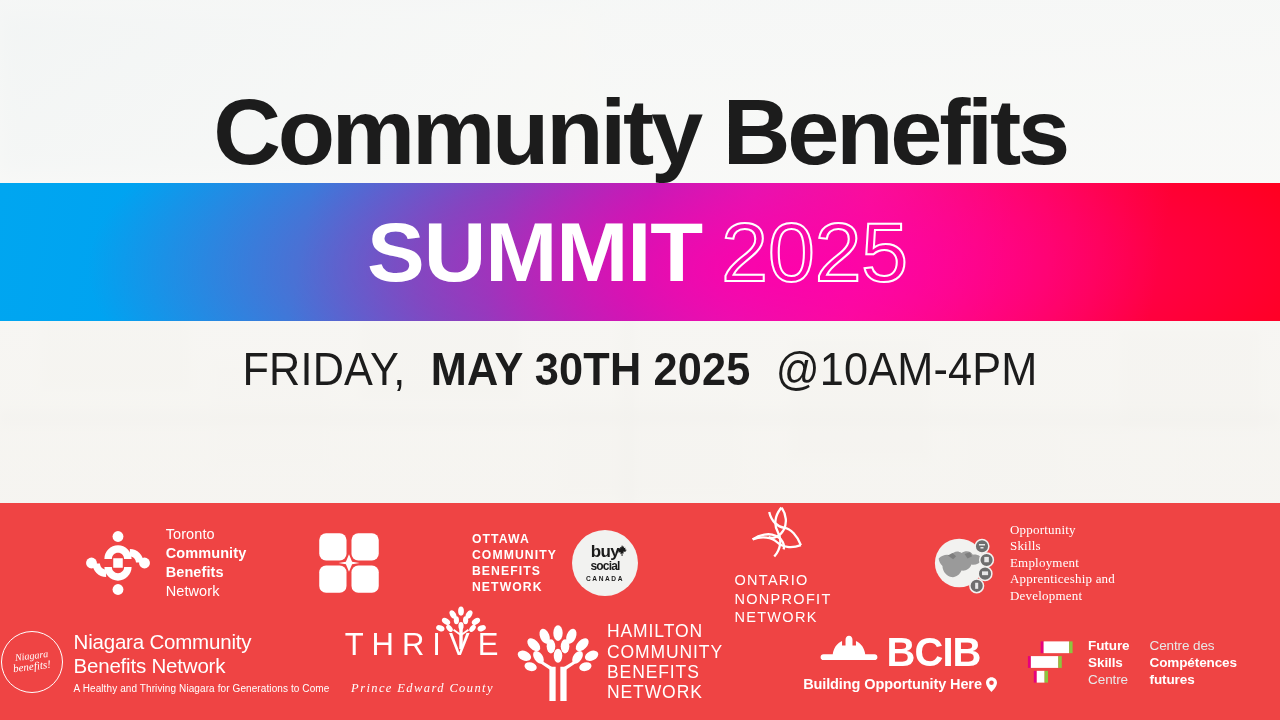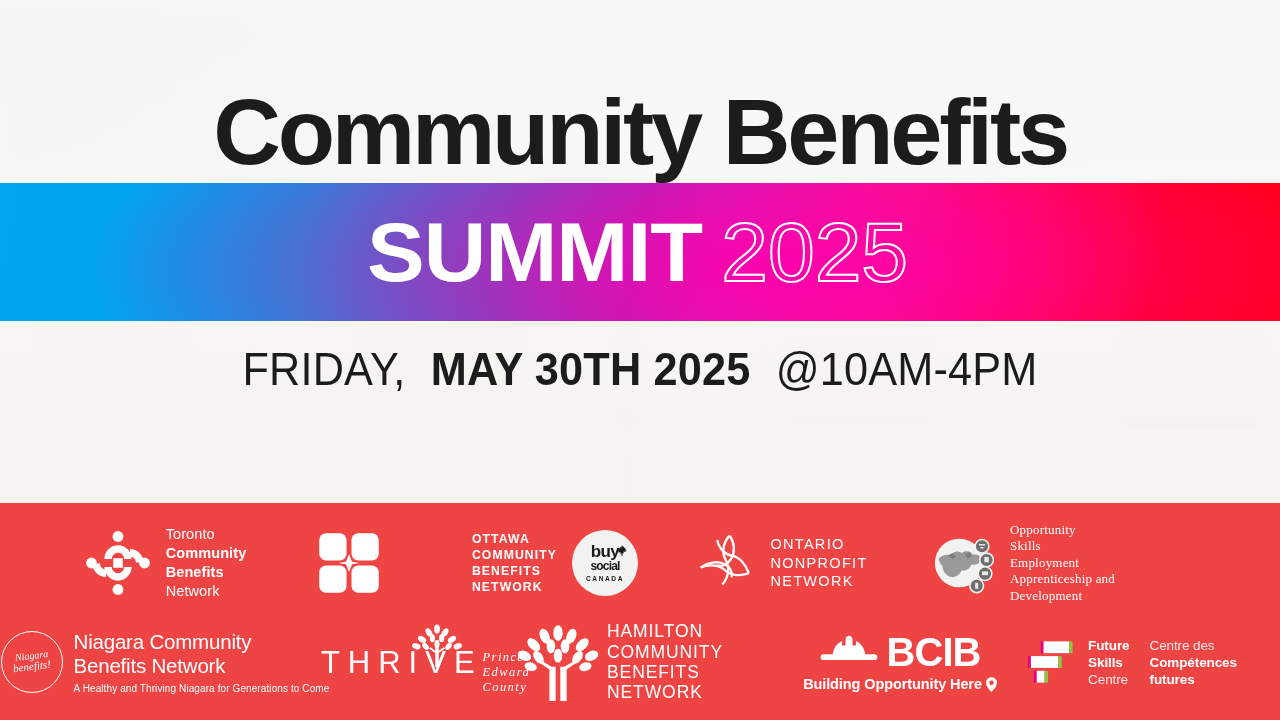--- a/index.html
+++ b/index.html
@@ -131,21 +131,21 @@
     width:66px; height:66px; border-radius:50%; background:#f2f2f0;
     display:flex; flex-direction:column; align-items:center; justify-content:center;
     position:relative; color:#1a1a1a;
   }
   .bs-buy   { font-size:17px; font-weight:bold; line-height:.95; letter-spacing:-.6px; }
   .bs-soc   { font-size:12px; font-weight:bold; line-height:.95; letter-spacing:-.8px; margin-top:1px; }
   .bs-can   { font-size:6.6px; font-weight:bold; letter-spacing:1.6px; margin-top:2px; }
   .bs-leaf  { position:absolute; top:14px; right:9px; }
 
   
-  .onn { width:230px; }
+  .onn { width:230px;flex-direction:column; }
   .onn .ltext { margin-left:6px; font-size:14.5px; line-height:1.28; letter-spacing:1.3px; font-weight:normal; }
 
   
   .isead { width:250px; }
   .isead .ltext {
     margin-left:9px; font-family:"Liberation Serif", serif;
     font-size:13px; line-height:1.26; letter-spacing:.2px;
   }
 
   
@@ -155,21 +155,21 @@
   .niagara .tag { font-size:10px; margin-top:5px; letter-spacing:.1px; white-space:nowrap; }
   .nia-ring {
     width:62px; height:62px; border-radius:50%; border:1.6px solid #fff;
     display:flex; flex-direction:column; align-items:center; justify-content:center;
     font-family:"Liberation Serif", serif; font-style:italic; line-height:1.05;
   }
   .nia-ring .r1 { font-size:10px; transform:rotate(-7deg); }
   .nia-ring .r2 { font-size:11px; transform:rotate(-7deg); }
 
   
-  .thrive { width:185px; }
+  .thrive { width:185px; flex-direction:column; }
   .thrive .word {
     font-size:31px; letter-spacing:8px; font-weight:300; line-height:1;
     position:relative; padding-left:6px;
   }
   .thrive .pec {
     font-family:"Liberation Serif", serif; font-style:italic;
     font-size:12.5px; margin-top:21px; letter-spacing:1.4px;
   }
   .thrive-tree { position:absolute; left:93px; top:-26px; }
 

